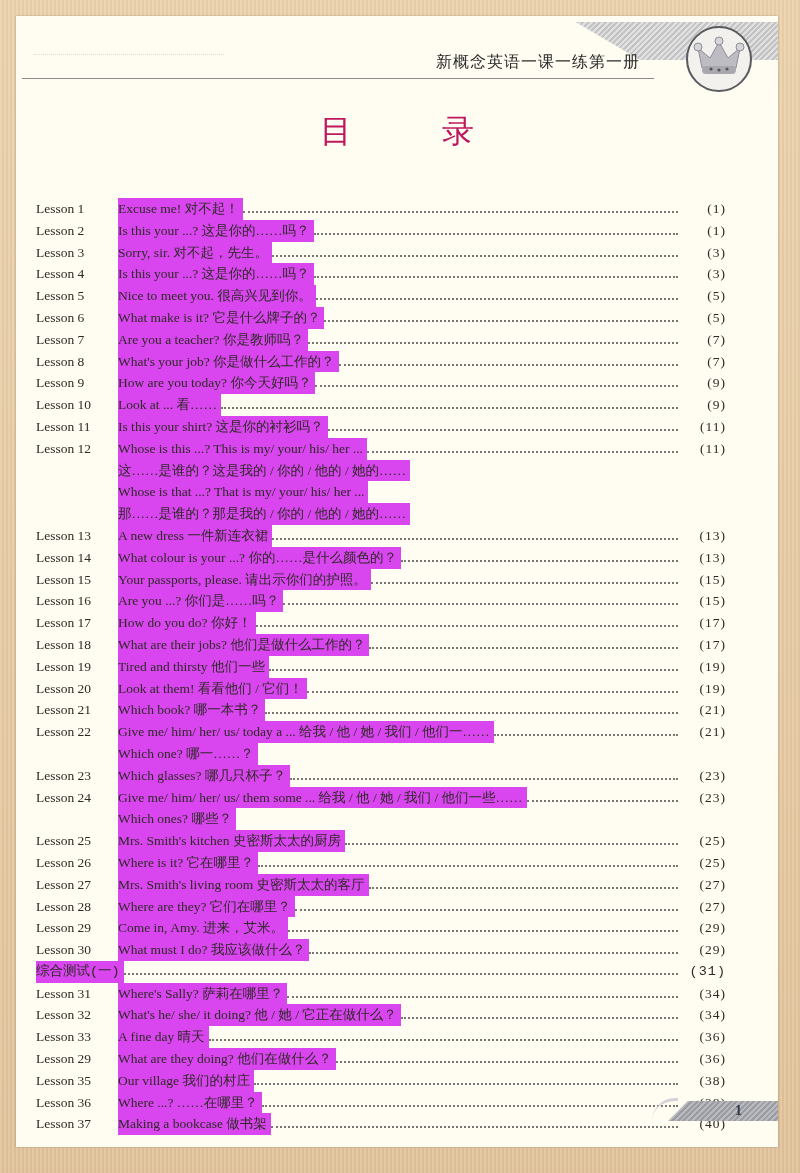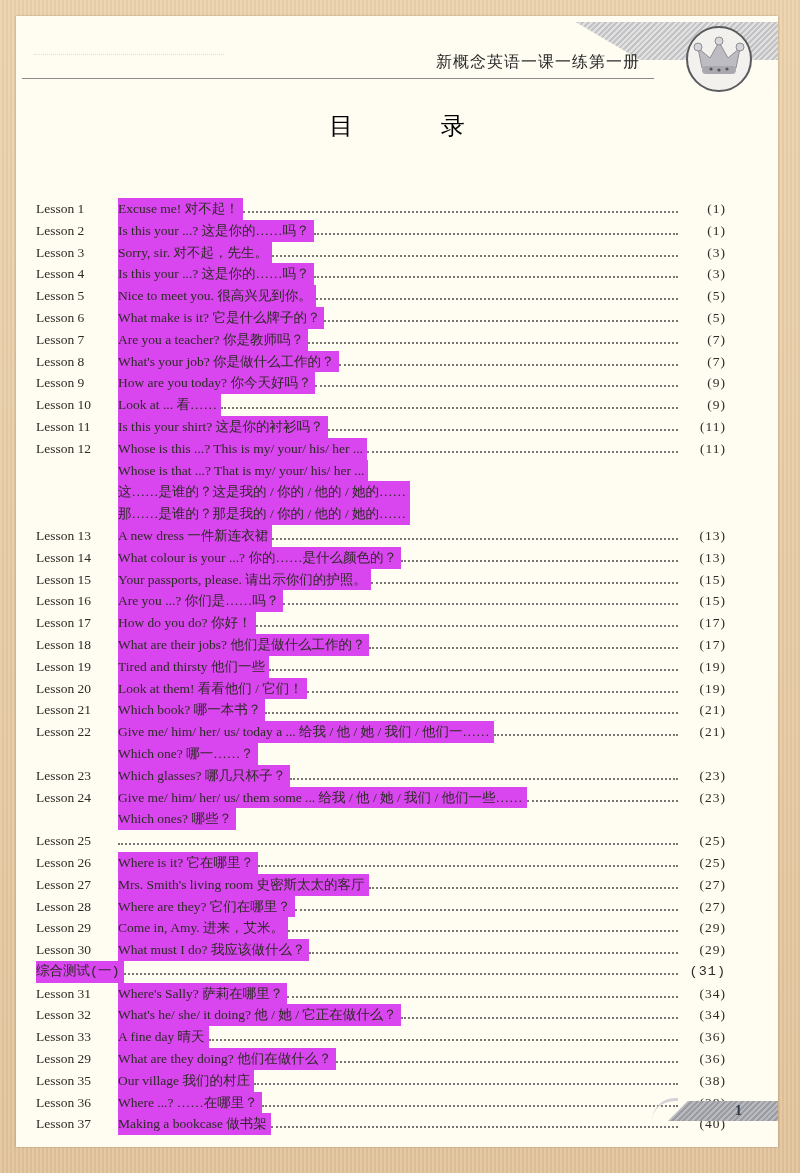--- a/index.html
+++ b/index.html
@@ -36,21 +36,21 @@
     font-family: Liberation Serif, serif;
     font-size: 16px; color: #2a2a2a; letter-spacing: 1px;
   }
   .crown-badge {
     position: absolute; right: 26px; top: 10px; width: 62px; height: 62px;
     border-radius: 50%; border: 2px solid #5a5a5e; background: #f3f1ee;
   }
   .page-title {
     position: absolute; left: 0; width: 762px; top: 94px; text-align: center;
     font-family: "DejaVu Sans", "Liberation Sans", sans-serif;
-    font-size: 24px; color: #000000; letter-spacing: 40px; text-indent: 40px;
+    font-size: 32px; color: #be185d; letter-spacing: 40px; text-indent: 40px;
   }
   .toc {
     position: absolute; left: 20px; top: 140px; width: 690px; margin-top: 42px;
   }
   .row {
     position: relative; height: 21.8px; line-height: 21.8px;
     font-size: 13.5px; color: #2e2a26; white-space: nowrap;
   }
   .lesson { position: absolute; left: 0; width: 80px; }
   .title-wrap {
@@ -192,146 +192,147 @@
         <span class="lesson">Lesson 12</span>
         <span class="title-wrap">
           <span class="tt">Whose is this ...? This is my/ your/ his/ her ...</span>
           <span class="dots"></span>
           <span class="pg">(11)</span>
         </span>
       </div>
       <div class="row cont">
         <span class="lesson"></span>
         <span class="title-wrap">
+          <span class="tt">这……是谁的？这是我的 / 你的 / 他的 / 她的……</span>
+        </span>
+      </div>
+      <div class="row cont">
+        <span class="lesson"></span>
+        <span class="title-wrap">
           <span class="tt">Whose is that ...? That is my/ your/ his/ her ...</span>
         </span>
       </div>
       <div class="row cont">
         <span class="lesson"></span>
         <span class="title-wrap">
-          <span class="tt">这……是谁的？这是我的 / 你的 / 他的 / 她的……</span>
+          <span class="tt">那……是谁的？那是我的 / 你的 / 他的 / 她的……</span>
+        </span>
+      </div>
+      <div class="row">
+        <span class="lesson">Lesson 13</span>
+        <span class="title-wrap">
+          <span class="tt">A new dress 一件新连衣裙</span>
+          <span class="dots"></span>
+          <span class="pg">(13)</span>
+        </span>
+      </div>
+      <div class="row">
+        <span class="lesson">Lesson 14</span>
+        <span class="title-wrap">
+          <span class="tt">What colour is your ...? 你的……是什么颜色的？</span>
+          <span class="dots"></span>
+          <span class="pg">(13)</span>
+        </span>
+      </div>
+      <div class="row">
+        <span class="lesson">Lesson 15</span>
+        <span class="title-wrap">
+          <span class="tt">Your passports, please. 请出示你们的护照。</span>
+          <span class="dots"></span>
+          <span class="pg">(15)</span>
+        </span>
+      </div>
+      <div class="row">
+        <span class="lesson">Lesson 16</span>
+        <span class="title-wrap">
+          <span class="tt">Are you ...? 你们是……吗？</span>
+          <span class="dots"></span>
+          <span class="pg">(15)</span>
+        </span>
+      </div>
+      <div class="row">
+        <span class="lesson">Lesson 17</span>
+        <span class="title-wrap">
+          <span class="tt">How do you do? 你好！</span>
+          <span class="dots"></span>
+          <span class="pg">(17)</span>
+        </span>
+      </div>
+      <div class="row">
+        <span class="lesson">Lesson 18</span>
+        <span class="title-wrap">
+          <span class="tt">What are their jobs? 他们是做什么工作的？</span>
+          <span class="dots"></span>
+          <span class="pg">(17)</span>
+        </span>
+      </div>
+      <div class="row">
+        <span class="lesson">Lesson 19</span>
+        <span class="title-wrap">
+          <span class="tt">Tired and thirsty 他们一些</span>
+          <span class="dots"></span>
+          <span class="pg">(19)</span>
+        </span>
+      </div>
+      <div class="row">
+        <span class="lesson">Lesson 20</span>
+        <span class="title-wrap">
+          <span class="tt">Look at them! 看看他们 / 它们！</span>
+          <span class="dots"></span>
+          <span class="pg">(19)</span>
+        </span>
+      </div>
+      <div class="row">
+        <span class="lesson">Lesson 21</span>
+        <span class="title-wrap">
+          <span class="tt">Which book? 哪一本书？</span>
+          <span class="dots"></span>
+          <span class="pg">(21)</span>
+        </span>
+      </div>
+      <div class="row">
+        <span class="lesson">Lesson 22</span>
+        <span class="title-wrap">
+          <span class="tt">Give me/ him/ her/ us/ today a ... 给我 / 他 / 她 / 我们 / 他们一……</span>
+          <span class="dots"></span>
+          <span class="pg">(21)</span>
         </span>
       </div>
       <div class="row cont">
         <span class="lesson"></span>
         <span class="title-wrap">
-          <span class="tt">那……是谁的？那是我的 / 你的 / 他的 / 她的……</span>
-        </span>
-      </div>
-      <div class="row">
-        <span class="lesson">Lesson 13</span>
-        <span class="title-wrap">
-          <span class="tt">A new dress 一件新连衣裙</span>
-          <span class="dots"></span>
-          <span class="pg">(13)</span>
-        </span>
-      </div>
-      <div class="row">
-        <span class="lesson">Lesson 14</span>
-        <span class="title-wrap">
-          <span class="tt">What colour is your ...? 你的……是什么颜色的？</span>
-          <span class="dots"></span>
-          <span class="pg">(13)</span>
-        </span>
-      </div>
-      <div class="row">
-        <span class="lesson">Lesson 15</span>
-        <span class="title-wrap">
-          <span class="tt">Your passports, please. 请出示你们的护照。</span>
-          <span class="dots"></span>
-          <span class="pg">(15)</span>
-        </span>
-      </div>
-      <div class="row">
-        <span class="lesson">Lesson 16</span>
-        <span class="title-wrap">
-          <span class="tt">Are you ...? 你们是……吗？</span>
-          <span class="dots"></span>
-          <span class="pg">(15)</span>
-        </span>
-      </div>
-      <div class="row">
-        <span class="lesson">Lesson 17</span>
-        <span class="title-wrap">
-          <span class="tt">How do you do? 你好！</span>
-          <span class="dots"></span>
-          <span class="pg">(17)</span>
-        </span>
-      </div>
-      <div class="row">
-        <span class="lesson">Lesson 18</span>
-        <span class="title-wrap">
-          <span class="tt">What are their jobs? 他们是做什么工作的？</span>
-          <span class="dots"></span>
-          <span class="pg">(17)</span>
-        </span>
-      </div>
-      <div class="row">
-        <span class="lesson">Lesson 19</span>
-        <span class="title-wrap">
-          <span class="tt">Tired and thirsty 他们一些</span>
-          <span class="dots"></span>
-          <span class="pg">(19)</span>
-        </span>
-      </div>
-      <div class="row">
-        <span class="lesson">Lesson 20</span>
-        <span class="title-wrap">
-          <span class="tt">Look at them! 看看他们 / 它们！</span>
-          <span class="dots"></span>
-          <span class="pg">(19)</span>
-        </span>
-      </div>
-      <div class="row">
-        <span class="lesson">Lesson 21</span>
-        <span class="title-wrap">
-          <span class="tt">Which book? 哪一本书？</span>
-          <span class="dots"></span>
-          <span class="pg">(21)</span>
-        </span>
-      </div>
-      <div class="row">
-        <span class="lesson">Lesson 22</span>
-        <span class="title-wrap">
-          <span class="tt">Give me/ him/ her/ us/ today a ... 给我 / 他 / 她 / 我们 / 他们一……</span>
-          <span class="dots"></span>
-          <span class="pg">(21)</span>
+          <span class="tt">Which one? 哪一……？</span>
+        </span>
+      </div>
+      <div class="row">
+        <span class="lesson">Lesson 23</span>
+        <span class="title-wrap">
+          <span class="tt">Which glasses? 哪几只杯子？</span>
+          <span class="dots"></span>
+          <span class="pg">(23)</span>
+        </span>
+      </div>
+      <div class="row">
+        <span class="lesson">Lesson 24</span>
+        <span class="title-wrap">
+          <span class="tt">Give me/ him/ her/ us/ them some ... 给我 / 他 / 她 / 我们 / 他们一些……</span>
+          <span class="dots"></span>
+          <span class="pg">(23)</span>
         </span>
       </div>
       <div class="row cont">
         <span class="lesson"></span>
         <span class="title-wrap">
-          <span class="tt">Which one? 哪一……？</span>
-        </span>
-      </div>
-      <div class="row">
-        <span class="lesson">Lesson 23</span>
-        <span class="title-wrap">
-          <span class="tt">Which glasses? 哪几只杯子？</span>
-          <span class="dots"></span>
-          <span class="pg">(23)</span>
-        </span>
-      </div>
-      <div class="row">
-        <span class="lesson">Lesson 24</span>
-        <span class="title-wrap">
-          <span class="tt">Give me/ him/ her/ us/ them some ... 给我 / 他 / 她 / 我们 / 他们一些……</span>
-          <span class="dots"></span>
-          <span class="pg">(23)</span>
-        </span>
-      </div>
-      <div class="row cont">
-        <span class="lesson"></span>
-        <span class="title-wrap">
           <span class="tt">Which ones? 哪些？</span>
         </span>
       </div>
       <div class="row">
         <span class="lesson">Lesson 25</span>
         <span class="title-wrap">
+          <span class="tt">Mrs. Smith's kitchen 史密斯太太的厨房</span>
           <span class="dots"></span>
           <span class="pg">(25)</span>
         </span>
       </div>
       <div class="row">
         <span class="lesson">Lesson 26</span>
         <span class="title-wrap">
           <span class="tt">Where is it? 它在哪里？</span>
           <span class="dots"></span>
           <span class="pg">(25)</span>

